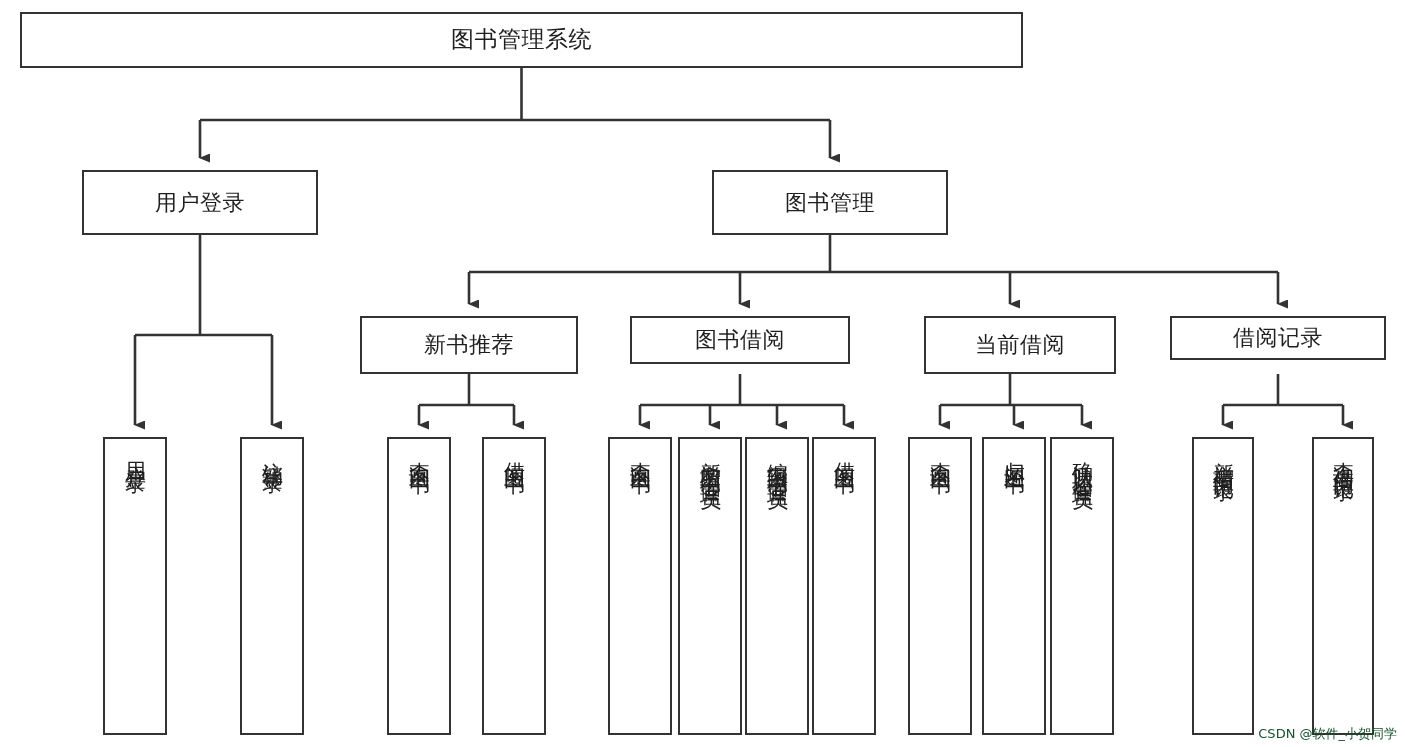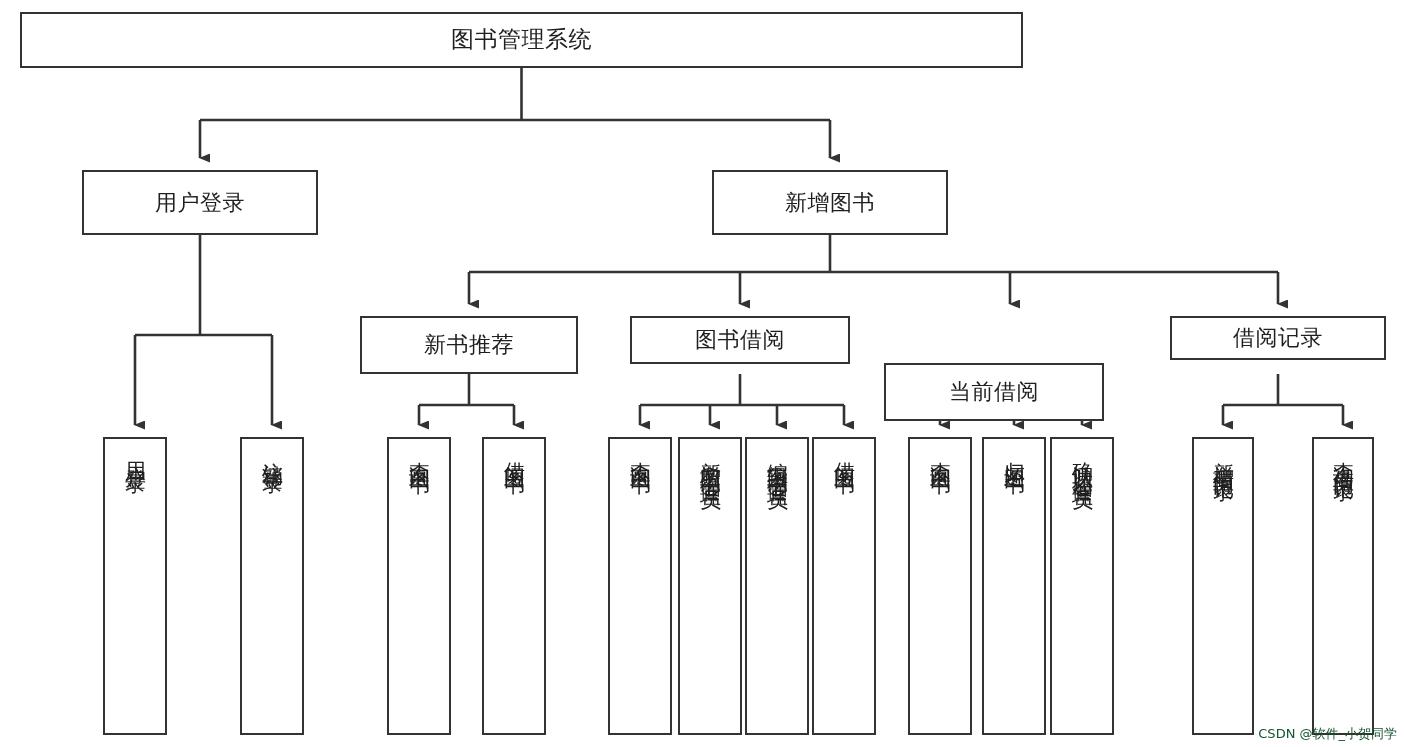--- a/index.html
+++ b/index.html
@@ -117,29 +117,29 @@
   </svg>
 
   <div id="nodes">
       <div class="node horiz root" style="left: 20px; top: 12px; width: 1003px; height: 56px; align-items: center;">
         <span class="label">图书管理系统</span>
       </div>
       <div class="node horiz" style="left: 82px; top: 170px; width: 236px; height: 65px;">
         <span class="label">用户登录</span>
       </div>
       <div class="node horiz" style="left: 712px; top: 170px; width: 236px; height: 65px;">
-        <span class="label">新增图书</span>
+        <span class="label">图书管理</span>
       </div>
       <div class="node horiz" style="left: 360px; top: 316px; width: 218px; height: 58px;">
         <span class="label">新书推荐</span>
       </div>
       <div class="node horiz" style="left: 630px; top: 316px; width: 220px; height: 48px;">
         <span class="label">图书借阅</span>
       </div>
-      <div class="node horiz" style="left: 884px; top: 316px; width: 220px; height: 58px; margin-top: 47px;">
+      <div class="node horiz" style="left: 924px; top: 316px; width: 192px; height: 58px;">
         <span class="label">当前借阅</span>
       </div>
       <div class="node horiz" style="left: 1170px; top: 316px; width: 216px; height: 44px;">
         <span class="label">借阅记录</span>
       </div>
       <div class="node leaf" style="left: 103px; top: 437px; width: 64px; height: 298px;">
         <span class="label">用户登录</span>
       </div>
       <div class="node leaf" style="left: 240px; top: 437px; width: 64px; height: 298px;">
         <span class="label">注销登录</span>

